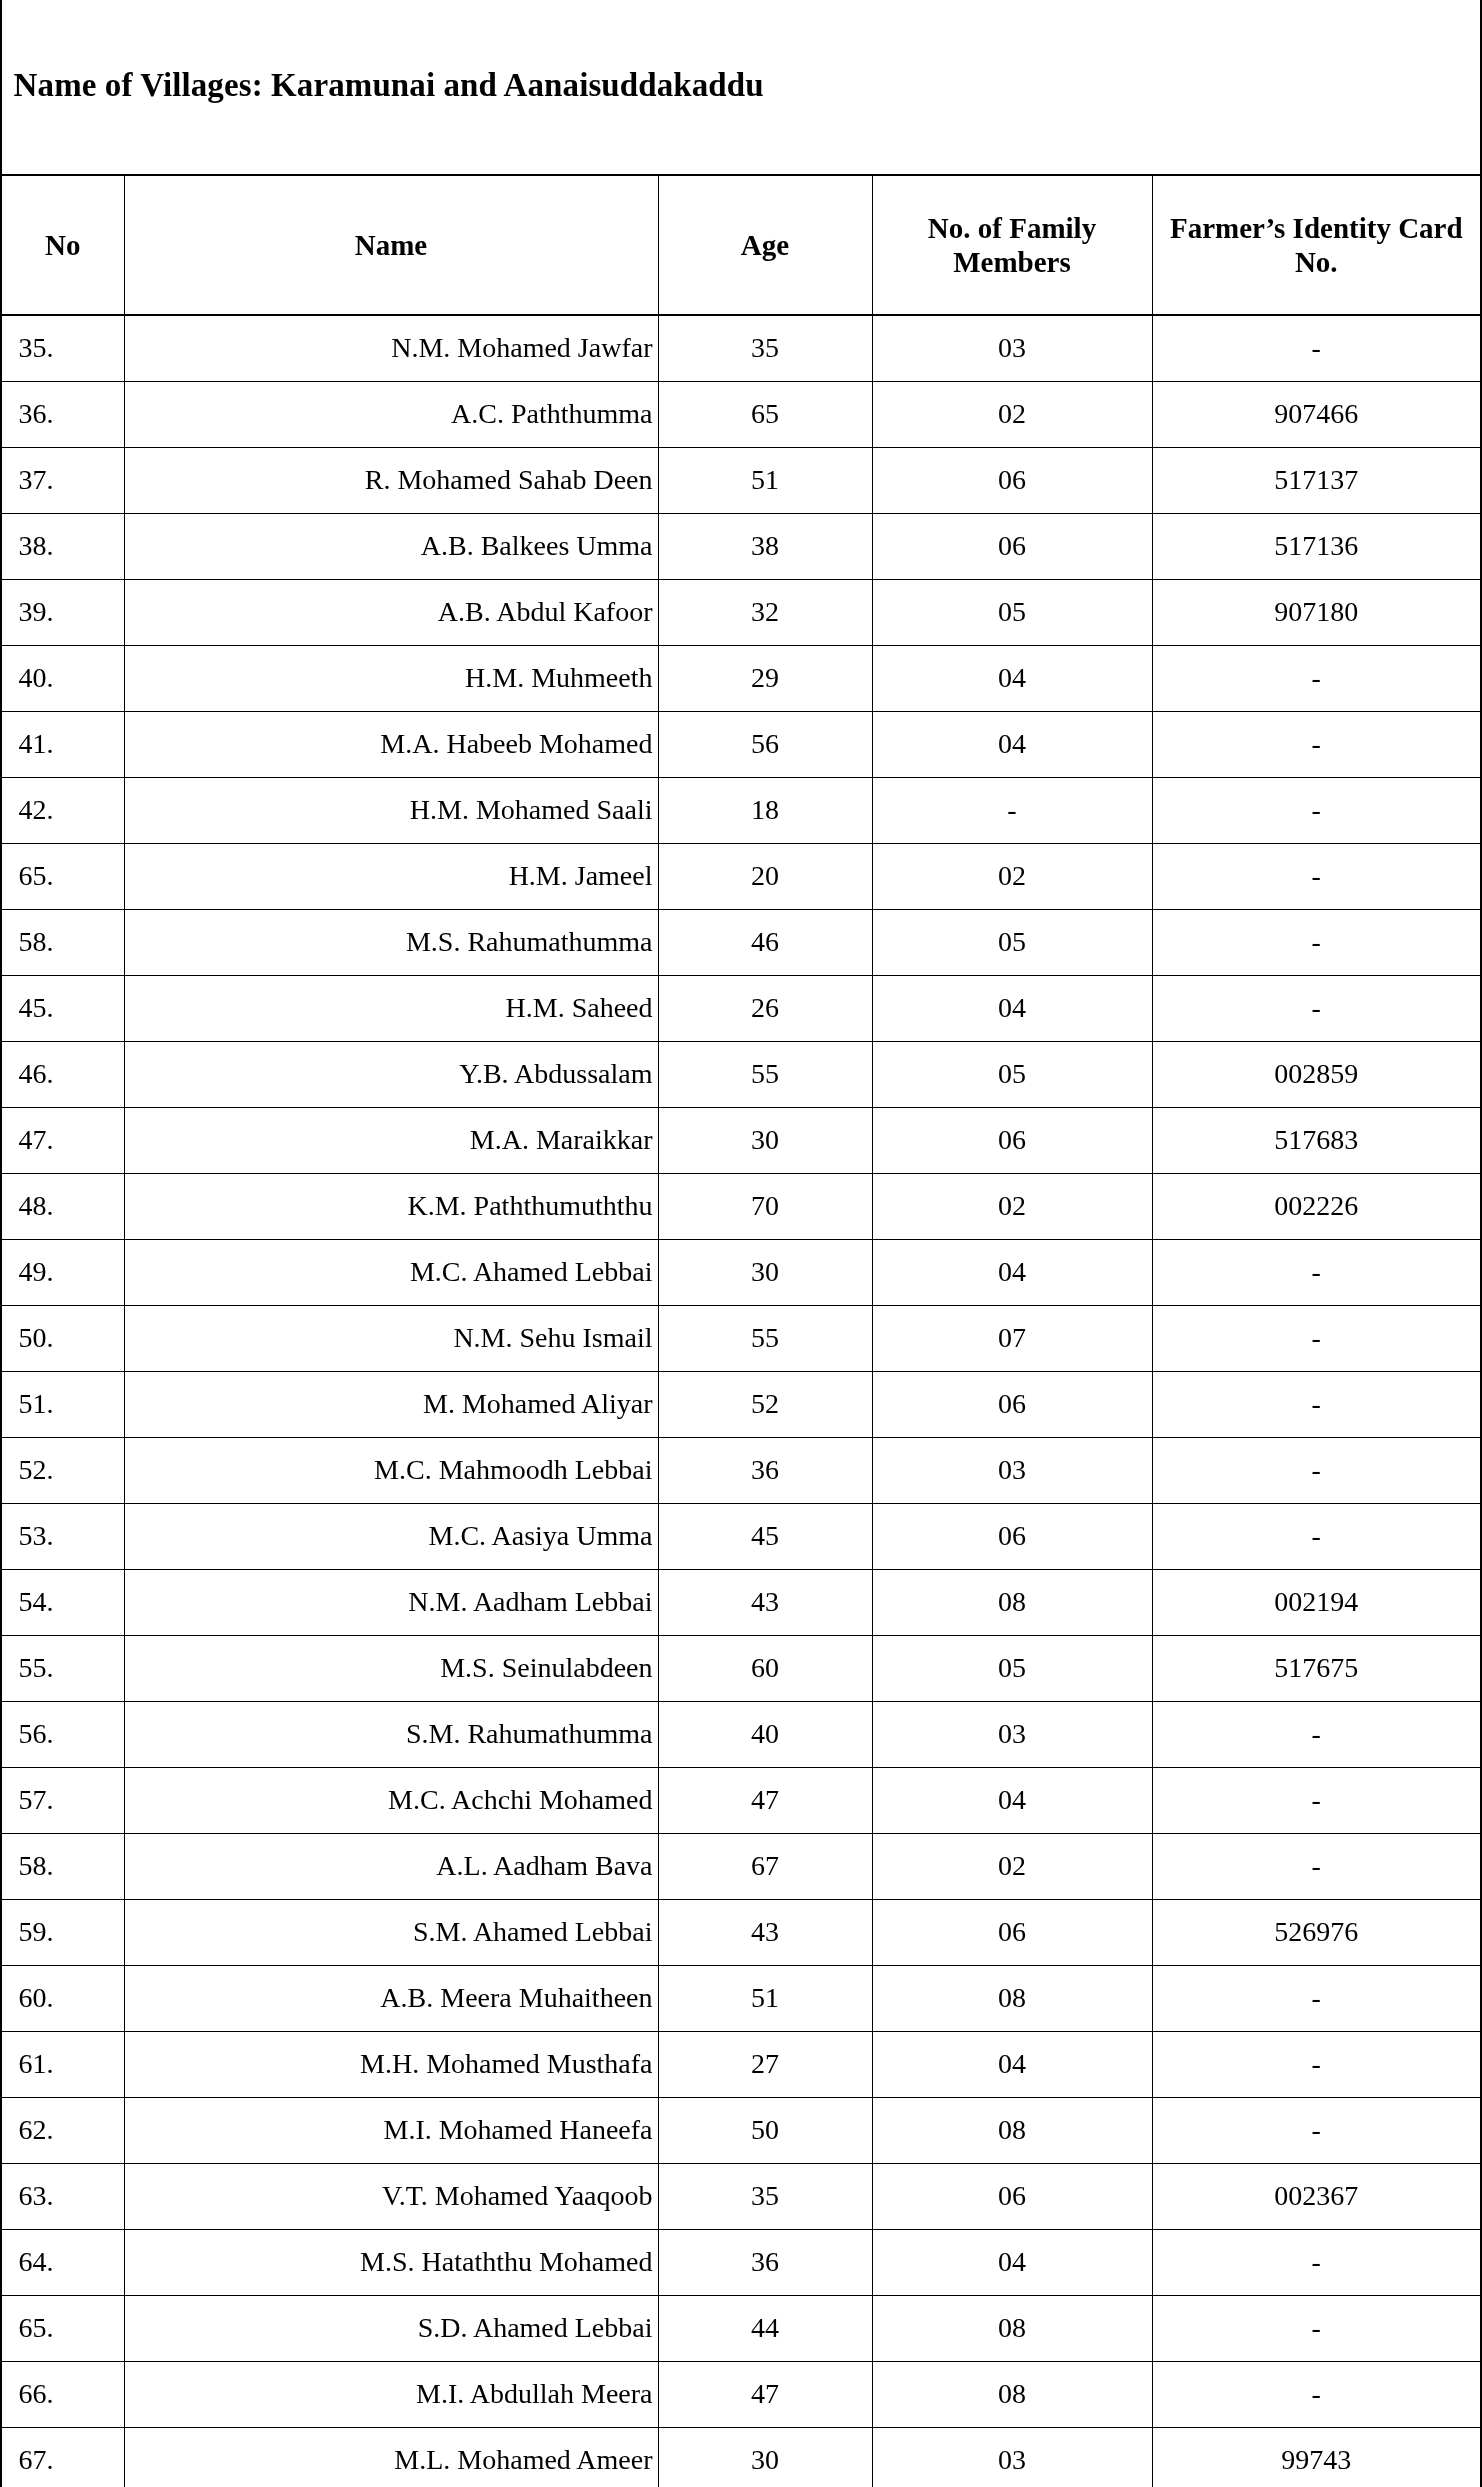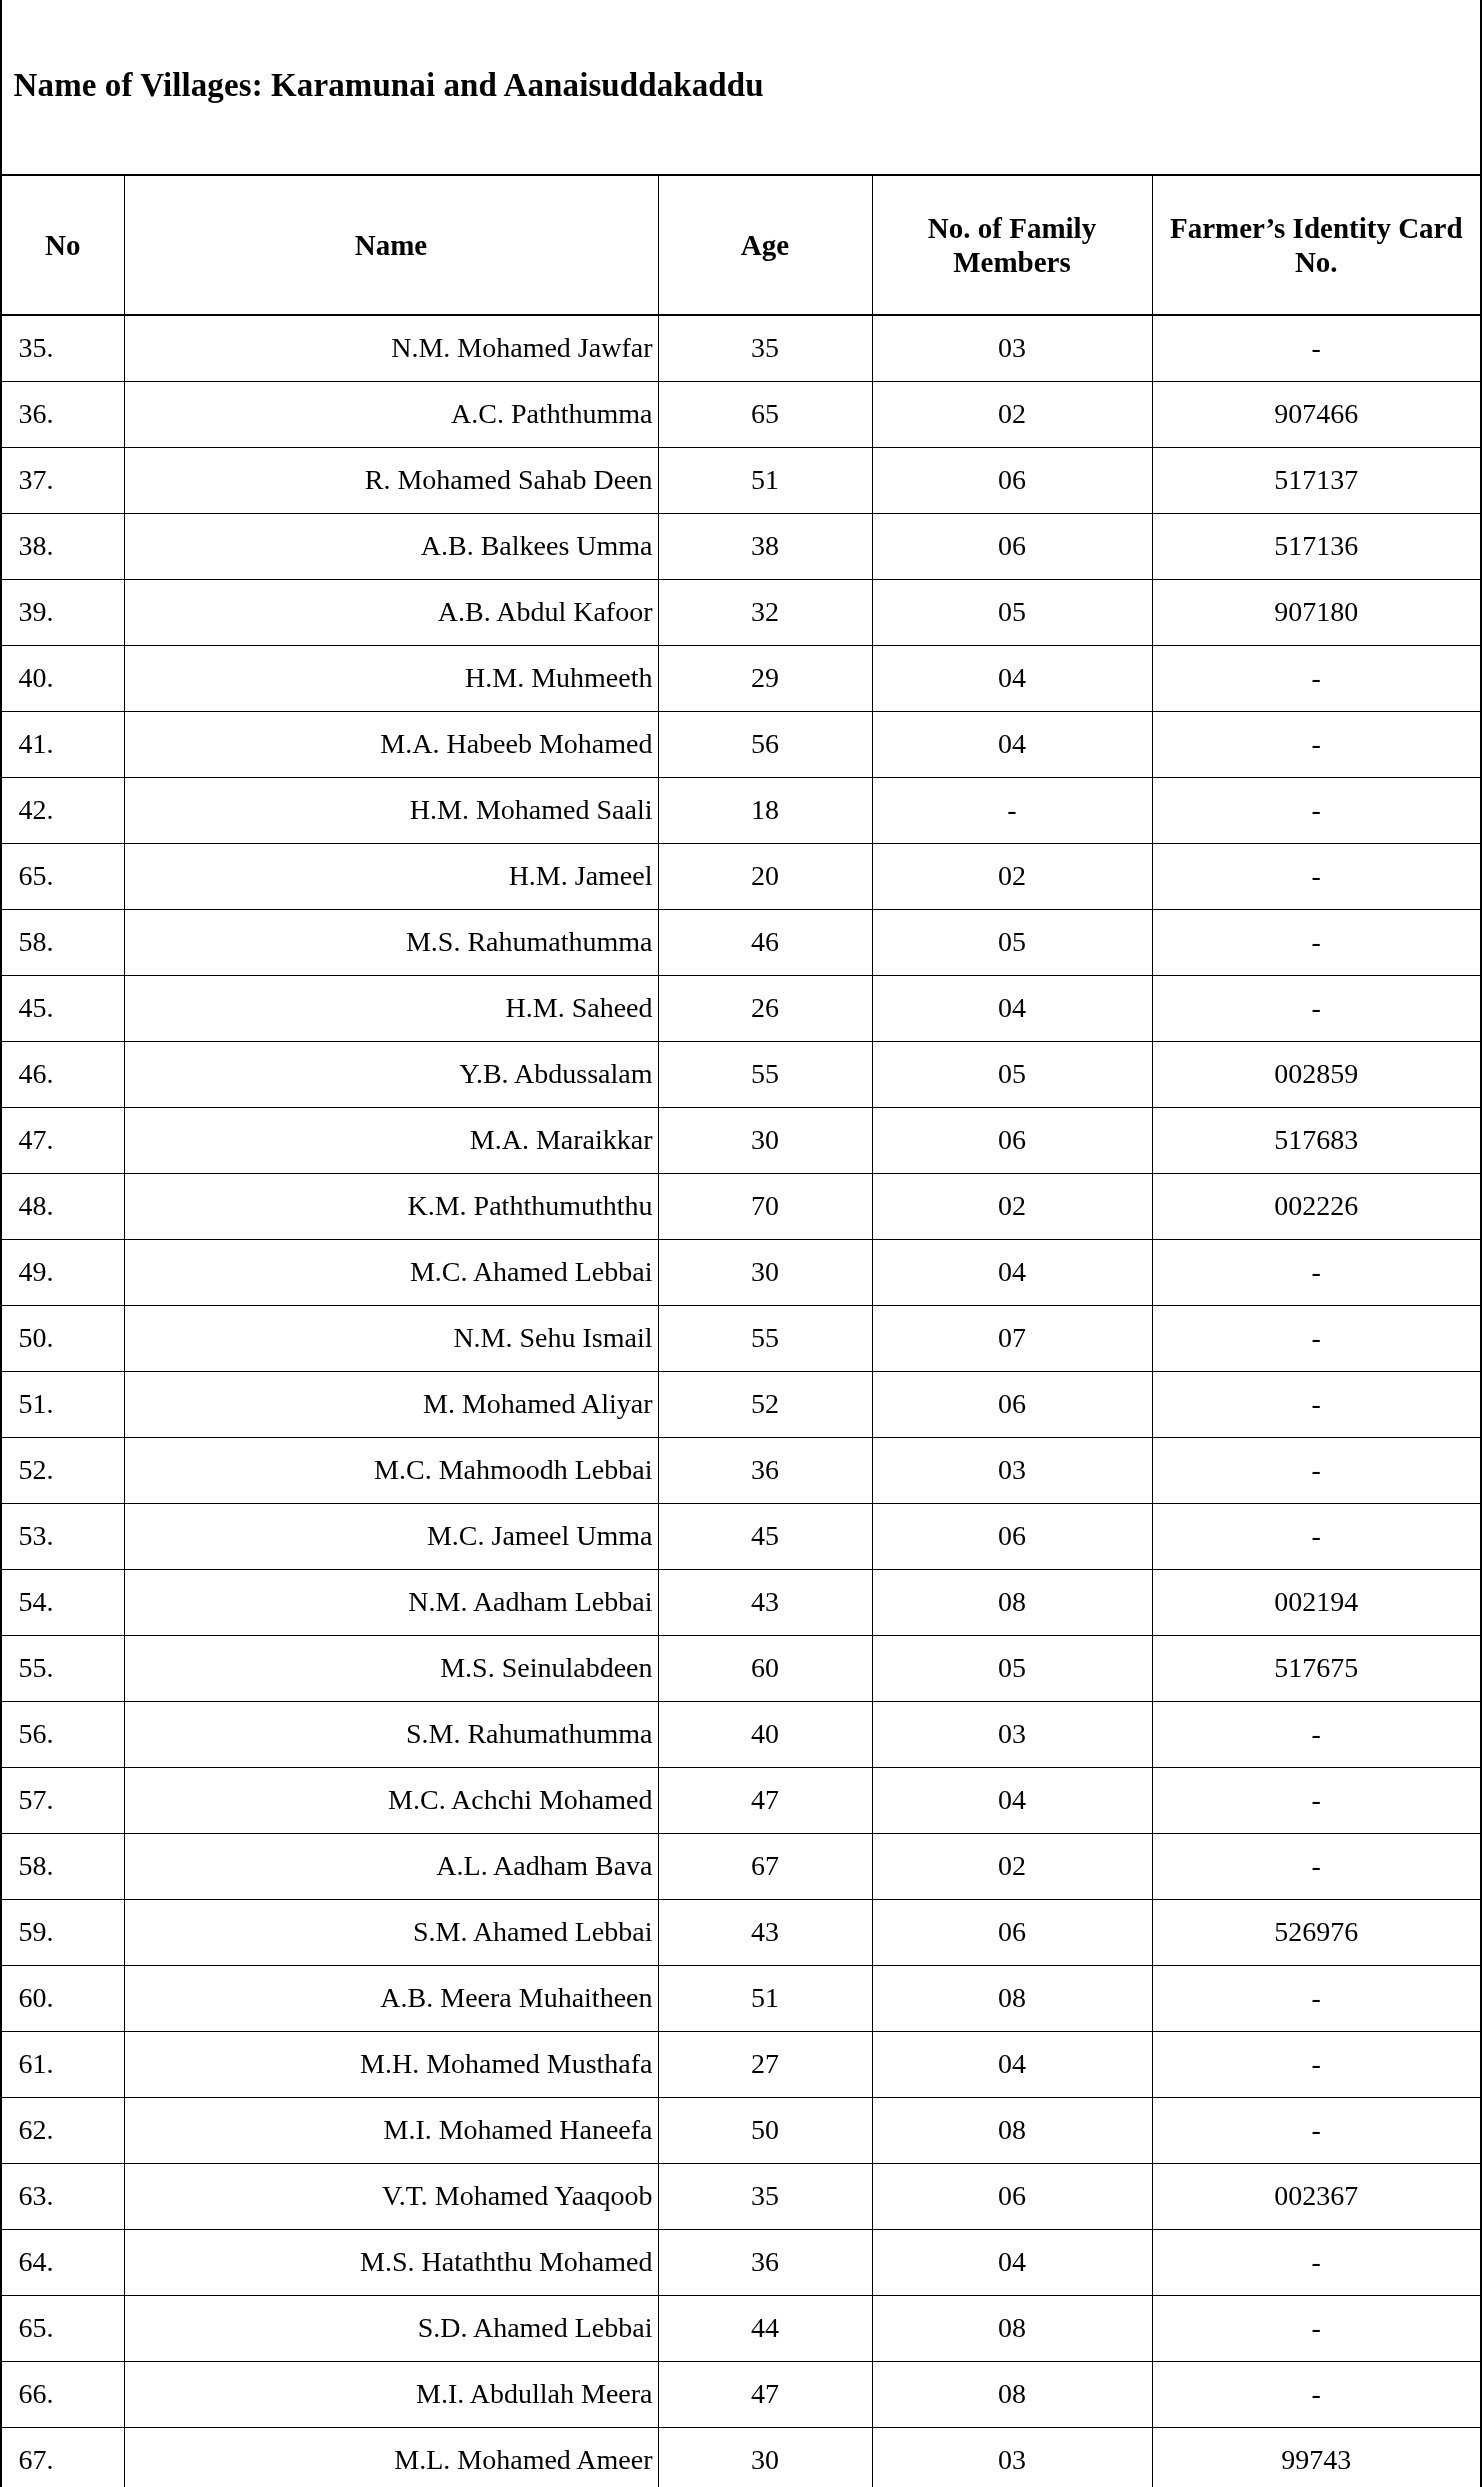--- a/index.html
+++ b/index.html
@@ -248,21 +248,21 @@
         </tr>
         <tr>
           <td class="cell-no">52.</td>
           <td class="cell-name">M.C. Mahmoodh Lebbai</td>
           <td class="cell-age">36</td>
           <td class="cell-family">03</td>
           <td class="cell-card">-</td>
         </tr>
         <tr>
           <td class="cell-no">53.</td>
-          <td class="cell-name">M.C. Jameel Umma</td>
+          <td class="cell-name">M.C. Aasiya Umma</td>
           <td class="cell-age">45</td>
           <td class="cell-family">06</td>
           <td class="cell-card">-</td>
         </tr>
         <tr>
           <td class="cell-no">54.</td>
           <td class="cell-name">N.M. Aadham Lebbai</td>
           <td class="cell-age">43</td>
           <td class="cell-family">08</td>
           <td class="cell-card">002194</td>

